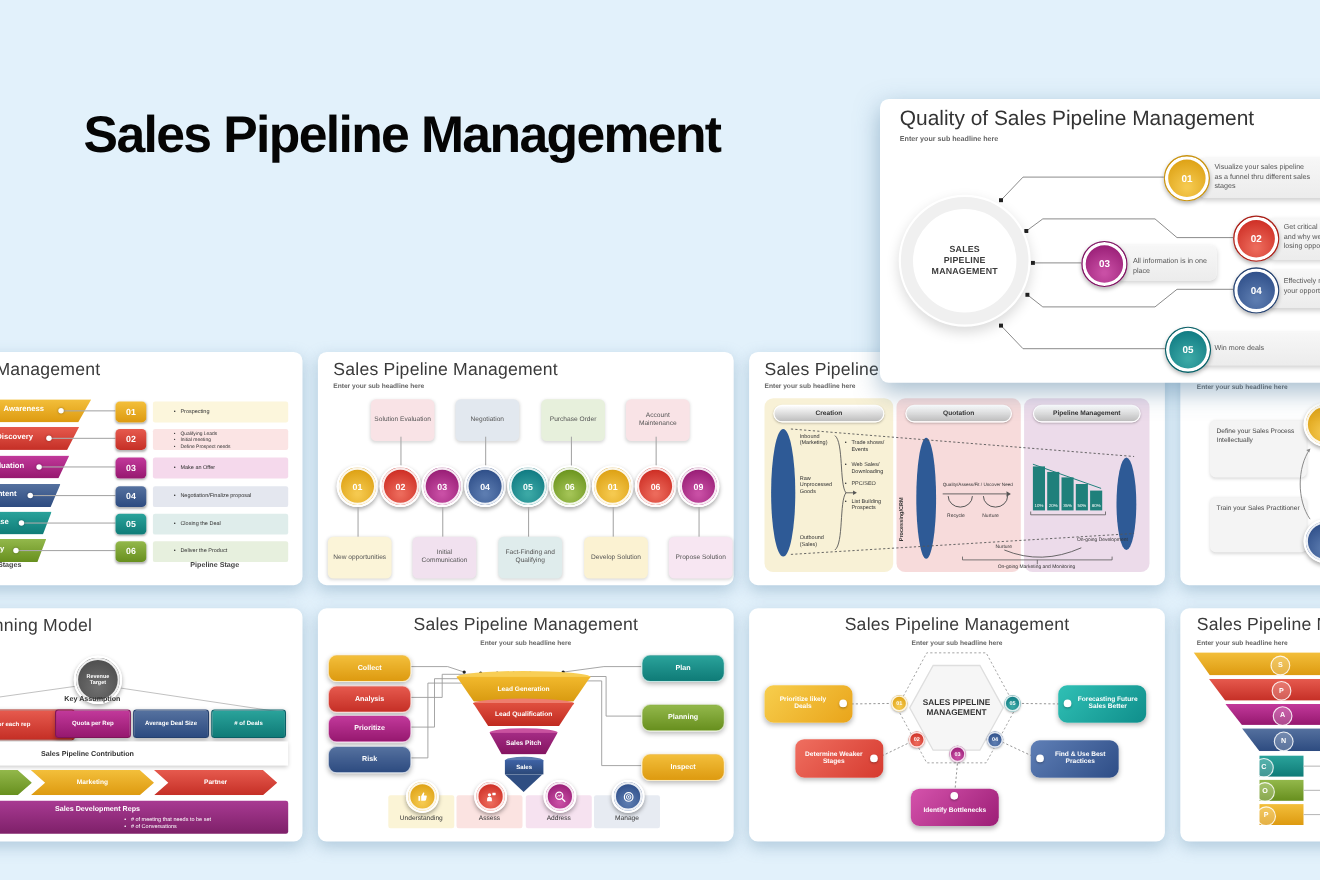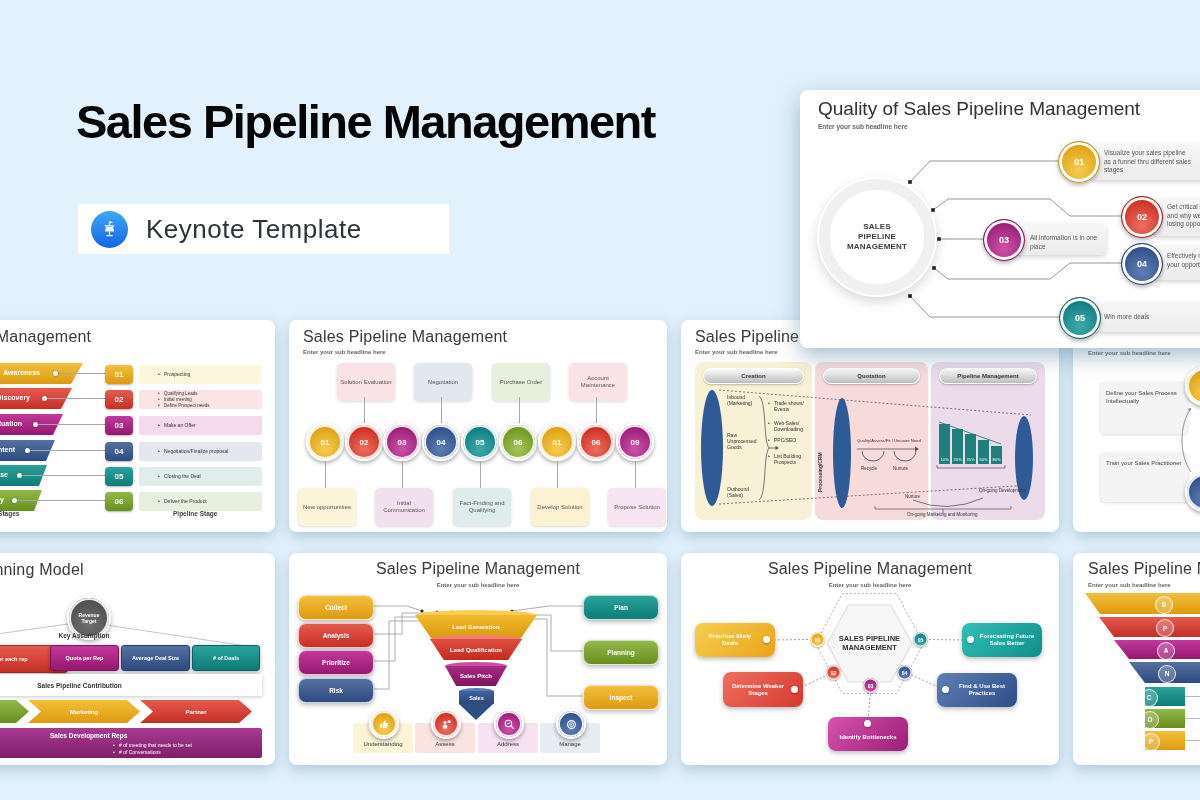--- a/index.html
+++ b/index.html
@@ -63,35 +63,20 @@
          color:#fff;font-weight:bold;font-size:6.5px;display:flex;align-items:center;justify-content:center}
   svg.lay{position:absolute;left:0;top:0;pointer-events:none}
 </style>
 </head>
 <body>
 
 <div id="page">
 
   <div class="abs" style="left:76px;top:94px;font-size:47px;font-weight:800;letter-spacing:-1.5px;color:#050505;white-space:nowrap">Sales Pipeline Management</div>
 
-  <div class="abs" style="left:78px;top:204px;width:358px;height:50px;background:#fff;display:flex;align-items:center;padding-left:13px">
-    <span style="width:37px;height:37px;border-radius:50%;background:linear-gradient(180deg,#3FA9F5,#1463E6);display:flex;align-items:center;justify-content:center">
-      <svg viewBox="0 0 24 24" width="21" height="21">
-          <g fill="#fff">
-        <rect x="11.3" y="3" width="1.3" height="4.4"></rect>
-            <path d="M12.6 2.6l3.3 1.1-3.3 1.1z"></path>
-        <rect x="6.3" y="7.2" width="11.4" height="1.3" rx=".65"></rect>
-        <path d="M8 9.1h8l1.2 5.1H6.8z"></path>
-        <rect x="11.3" y="14.4" width="1.4" height="3.7"></rect>
-        <rect x="8.3" y="18.3" width="7.4" height="1.5" rx=".75"></rect>
-          </g>
-        </svg>
-    </span>
-    <span style="margin-left:18px;font-size:26px;color:#2e3338;letter-spacing:.5px">Keynote Template</span>
-  </div>
 
   <div class="slide" style="left:-103px;top:320px;width:378px;height:212px">
     <div class="s-title" style="left:-10px;top:8px">Sales Pipeline Management</div>
 
     <div class="abs g-gold" style="left:0;top:43px; width:186px;height:21px;clip-path:polygon(0 0,100% 0,calc(100% - 12px) 100%,0 100%)"></div>
     <div class="abs g-red" style="left:0;top:68px; width:175px;height:21px;clip-path:polygon(0 0,100% 0,calc(100% - 11px) 100%,0 100%)"></div>
     <div class="abs g-mag" style="left:0;top:94px; width:166px;height:21px;clip-path:polygon(0 0,100% 0,calc(100% - 10px) 100%,0 100%)"></div>
     <div class="abs g-blue" style="left:0;top:120px;width:158px;height:21px;clip-path:polygon(0 0,100% 0,calc(100% - 9px) 100%,0 100%)"></div>
     <div class="abs g-teal" style="left:0;top:145px;width:150px;height:21px;clip-path:polygon(0 0,100% 0,calc(100% - 8px) 100%,0 100%)"></div>
     <div class="abs g-green" style="left:0;top:170px;width:145px;height:21px;clip-path:polygon(0 0,100% 0,calc(100% - 8px) 100%,0 100%)"></div>

